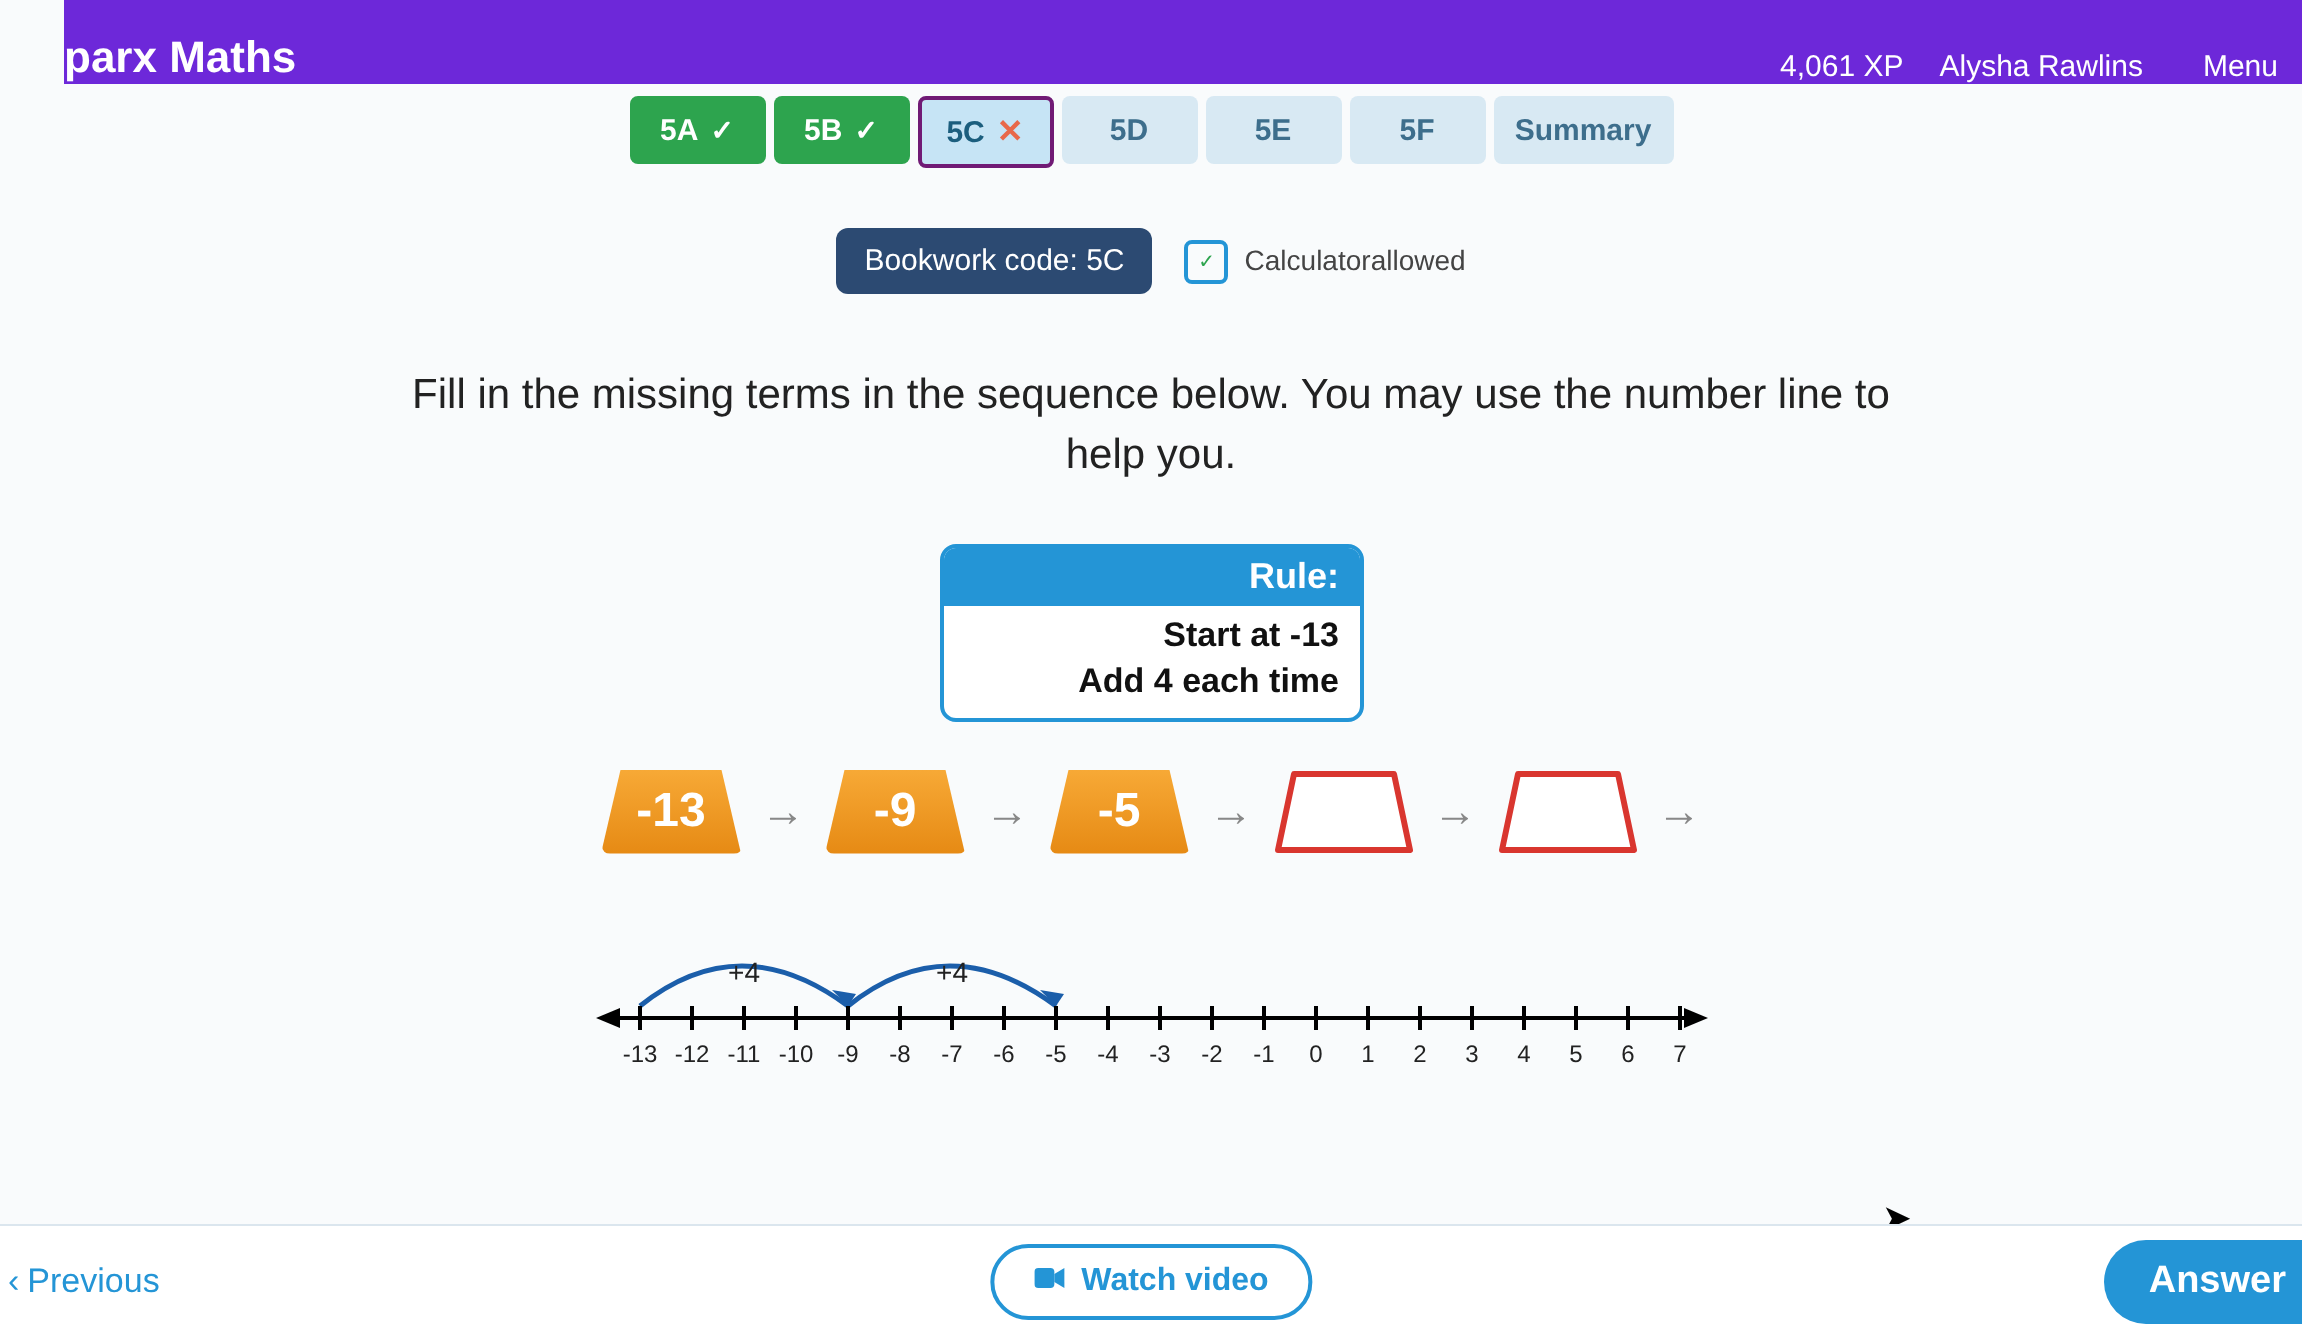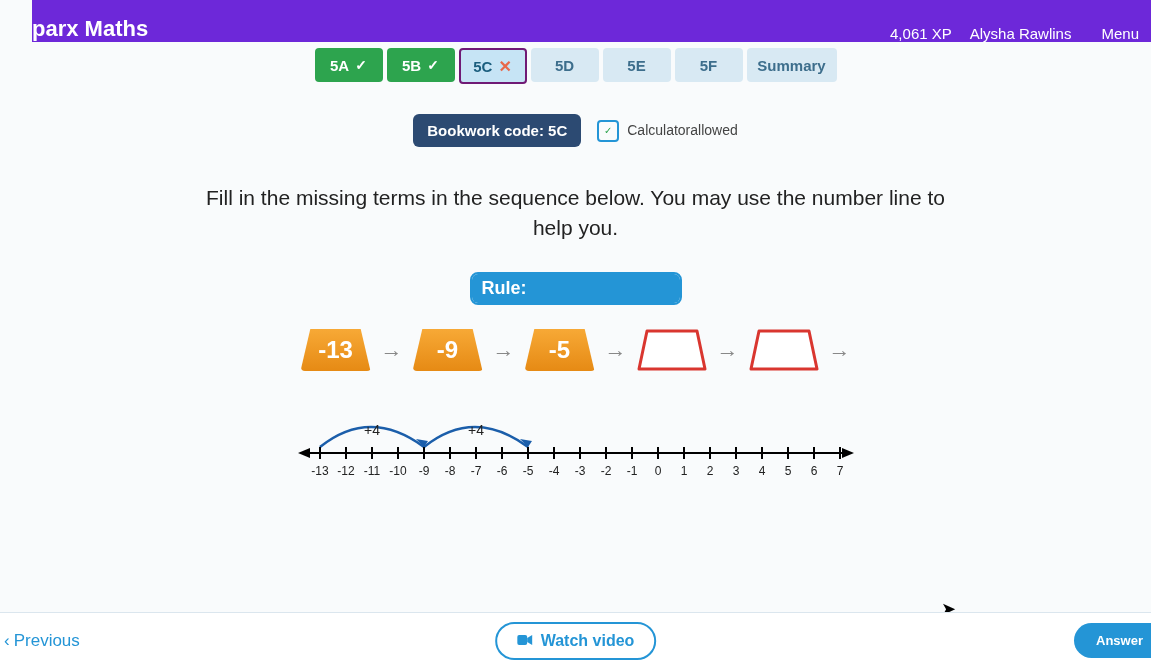--- a/index.html
+++ b/index.html
@@ -59,21 +59,20 @@
     align-items: center;
     gap: 16px;
     margin-top: 30px;
   }
   .bookwork {
     background: #2c4a72;
     color: #fff;
     padding: 8px 14px;
     border-radius: 6px;
     font-size: 15px;
-    font-weight: bold;
   }
   .calc { display: flex; align-items: center; gap: 8px; color: #444; font-size: 14px; }
   .calc-icon {
     width: 22px; height: 22px; border: 2px solid #2495d6; border-radius: 4px;
     position: relative; display:flex; align-items:center; justify-content:center;
     font-size:10px; color:#2da44e;
   }
   .calc-text { display:flex; flex-direction:row; line-height:1.1;}
 
   .question {
@@ -85,20 +84,21 @@
     line-height: 1.45;
   }
 
   .rule-box {
     width: 212px;
     margin: 28px auto 0;
     border: 2px solid #2495d6;
     border-radius: 8px;
     overflow: hidden;
     background: #fff;
+    text-align: right;
   }
   .rule-head {
     background: #2495d6;
     color: #fff;
     font-weight: 700;
     font-size: 18px;
     padding: 4px 10px;
   }
   .rule-body { padding: 4px 10px 6px; font-size: 17px; font-weight:700; color:#111; line-height:1.35;}
   .rule-body div { }
@@ -155,21 +155,21 @@
     font-weight: 600;
     display:flex; align-items:center; gap:8px;
     cursor:pointer;
     position:absolute; left:50%; transform:translateX(-50%);
   }
   .answer {
     background: #2495d6;
     color: #fff;
     border-radius: 22px 0 0 22px;
     padding: 10px 8px 10px 22px;
-    font-size: 13px;
+    font-size: 19px;
     font-weight: 600;
     cursor:pointer;
   }
   .cursor-pointer {
     position:absolute; right:195px; bottom:48px;
     font-size:18px; color:#000;
   }
 </style>
 </head>
 <body>
@@ -218,20 +218,24 @@
       <span>Calculator</span>
       <span>allowed</span>
     </span>
   </div>
 </div>
 
 <div class="question">Fill in the missing terms in the sequence below. You may use the number line to help you.</div>
 
 <div class="rule-box">
   <div class="rule-head">Rule:</div>
+  <div class="rule-body">
+    <div>Start at -13</div>
+    <div>Add 4 each time</div>
+  </div>
 </div>
 
 <div class="sequence">
   <div class="trap-shape-filled">-13</div>
   <span class="arrow">→</span>
   <div class="trap-shape-filled">-9</div>
   <span class="arrow">→</span>
   <div class="trap-shape-filled">-5</div>
   <span class="arrow">→</span>
   <div class="trap-shape-empty">

